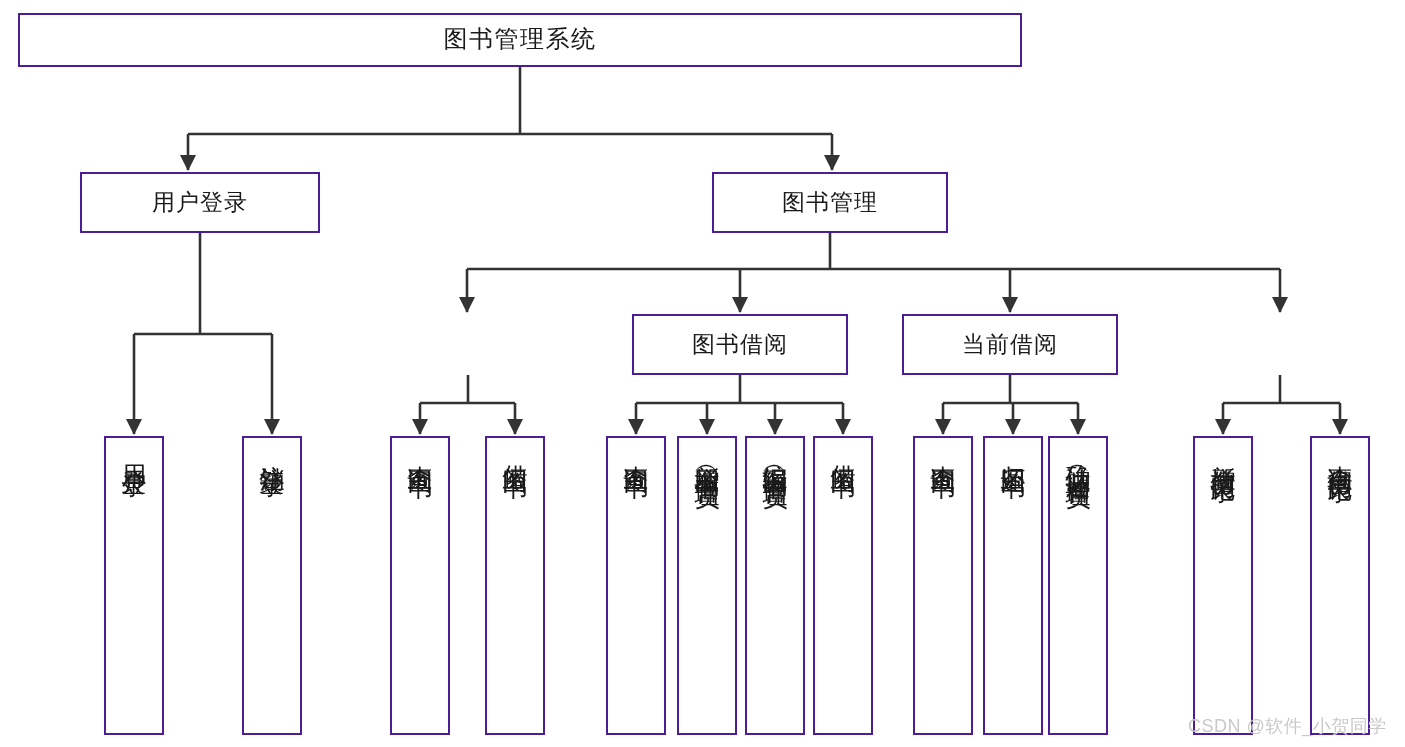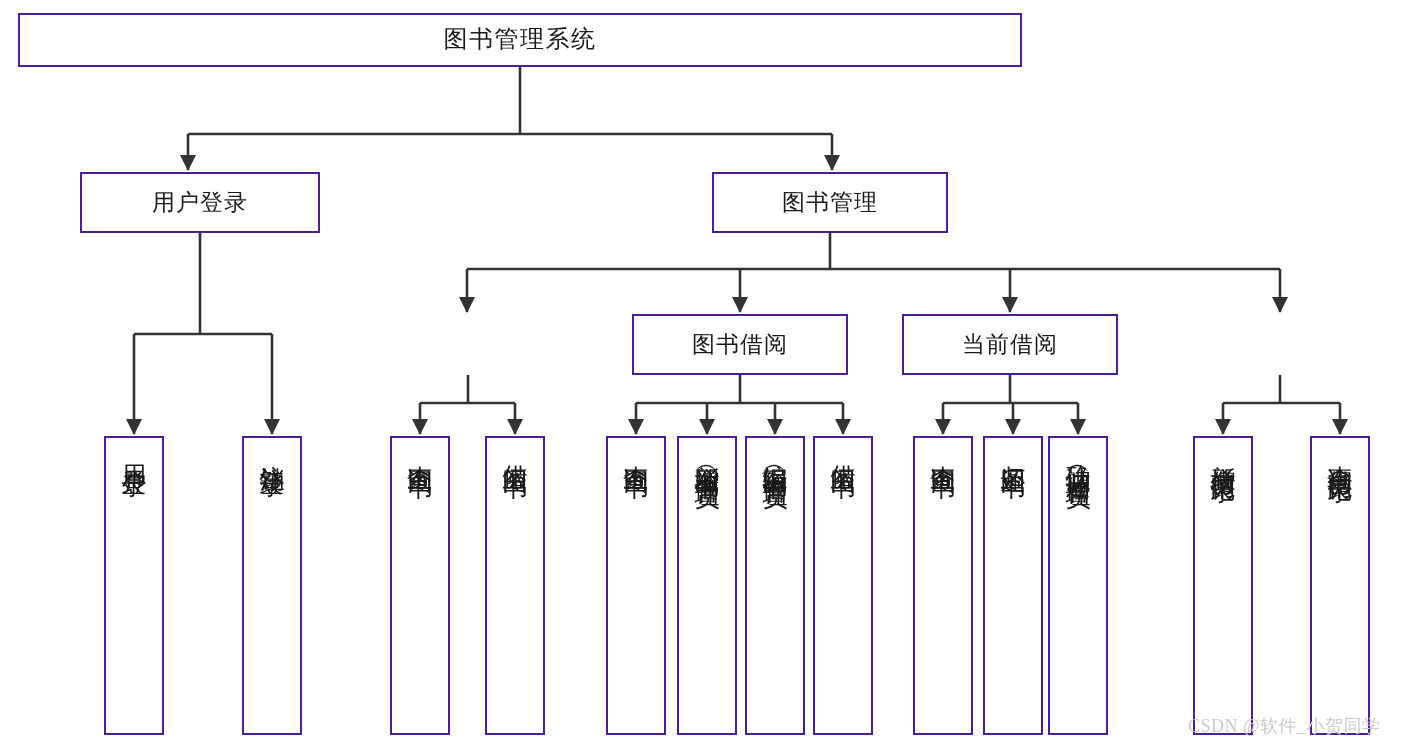--- a/index.html
+++ b/index.html
@@ -67,21 +67,21 @@
   
   #watermark {
     position: absolute;
     left: 1188px;
     top: 714px;
     font-size: 18px;
     color: #c9c9c9;
     letter-spacing: 0.5px;
     white-space: nowrap;
     z-index: 3;
-    font-family: Liberation Serif, serif;
+    font-family: Liberation Sans, sans-serif;
   }
 </style>
 </head>
 <body>
 
 <div id="diagram-canvas">
 
   <svg id="connector-layer" viewBox="0 0 1405 747" width="1405" height="747" xmlns="http://www.w3.org/2000/svg">
     <defs>
       <marker id="arrowhead" viewBox="0 0 10 10" refX="9.4" refY="5" markerWidth="6.2" markerHeight="6.2" orient="auto-start-reverse">

